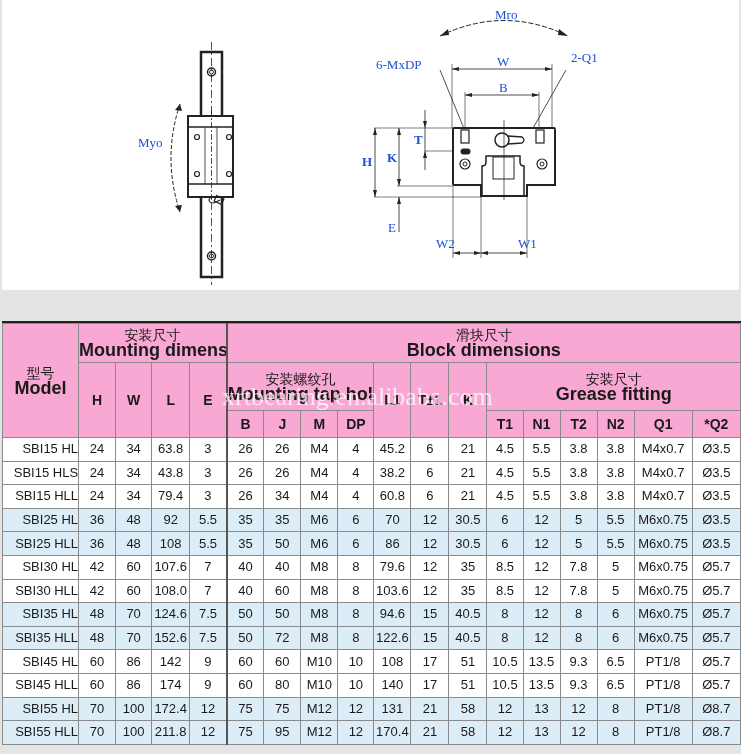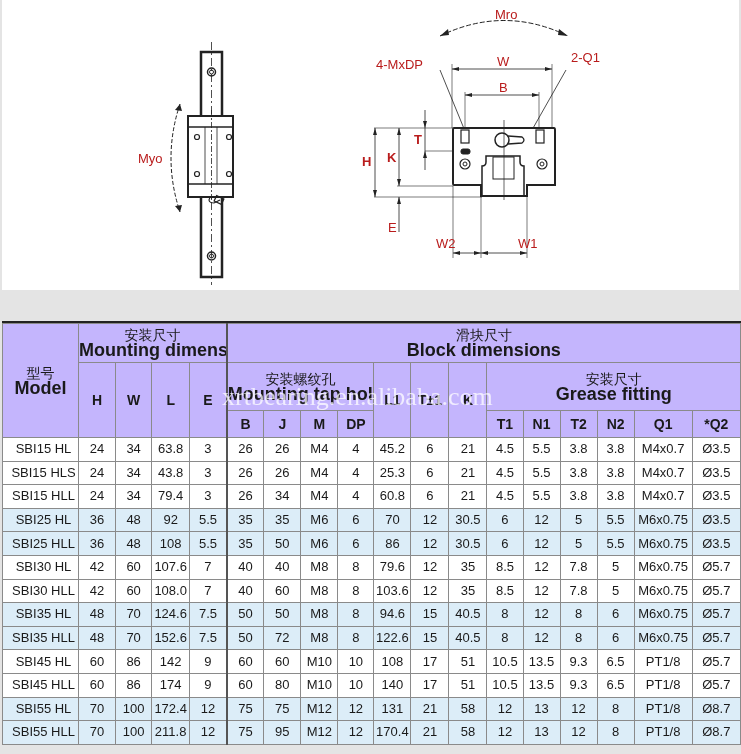--- a/index.html
+++ b/index.html
@@ -1,28 +1,28 @@
 <!DOCTYPE html>
 <html><head>
 <meta charset="utf-8">
 <style>
   html, body { margin:0; padding:0; }
   body { width:741px; height:754px; background:#e4e4e4; overflow:hidden; position:relative; font-family:"Liberation Sans", sans-serif; color:#1a1a1a; }
   .diagram-panel { position:absolute; left:2px; top:0; width:737px; height:290px; background:#fff; }
   .diagram-panel svg { position:absolute; left:0; top:0; }
-  .dlabel { position:absolute; font-family:Liberation Sans, sans-serif; font-size:13px; color:#b91c1c; white-space:nowrap; }
+  .dlabel { position:absolute; font-family:Liberation Serif, serif; font-size:13px; color:#1d4ed8; white-space:nowrap; }
   .topline { position:absolute; left:2px; top:321px; width:739px; height:2px; background:#222; }
   table { border-collapse:collapse; table-layout:fixed; width:739px; position:absolute; left:2px; top:323px; }
   th, td { border:1px solid #8a8a8a; padding:0; text-align:center; vertical-align:middle; overflow:hidden; white-space:nowrap; }
-  th { background:#c4b5fd; font-weight:normal; font-size:14px; color:#1a1a1a; }
+  th { background:#f9a8d4; font-weight:normal; font-size:14px; color:#1a1a1a; }
   th .cn { display:block; font-size:14px; line-height:15px; font-weight:normal; }
   th .en { display:block; font-size:18px; line-height:15px; font-weight:bold; }
   th.sub { font-weight:bold; font-size:14px; }
   td { font-size:13px; height:22.6px; line-height:22px; background:#fff; color:#1a1a1a; }
-  td.model { text-align:center; padding-left:6px; }
+  td.model { text-align:right; padding-left:6px; }
   tr.blue td { background:#dcedf8; }
   .thick-l { border-left:2px solid #555 !important; }
   .watermark { position:absolute; left:222px; top:363px; font-size:26px; color:rgba(255,255,255,0.75); letter-spacing:0px; pointer-events:none; font-family:Liberation Serif, serif;margin-top:19px; }
 </style>
 </head>
 <body>
 
 <div class="diagram-panel">
   <svg width="737" height="290" viewBox="0 0 737 290">
 
@@ -108,23 +108,23 @@
       <line x1="451" y1="186" x2="451" y2="258" stroke-width="0.6"></line>
       <line x1="479" y1="196" x2="479" y2="258" stroke-width="0.6"></line>
       <line x1="525" y1="196" x2="525" y2="258" stroke-width="0.6"></line>
       <line x1="451" y1="253" x2="525" y2="253" stroke-width="0.8"></line>
       <polygon points="451,253 458,251 458,255" fill="#222" stroke="none"></polygon>
       <polygon points="479,253 472,251 472,255" fill="#222" stroke="none"></polygon>
       <polygon points="479,253 486,251 486,255" fill="#222" stroke="none"></polygon>
       <polygon points="525,253 518,251 518,255" fill="#222" stroke="none"></polygon>
     </g>
   </svg>
-  <div class="dlabel" style="left:136px;top:151px;text-align:right;">Myo</div>
+  <div class="dlabel" style="left:136px;top:135px;text-align:right;">Myo</div>
   <div class="dlabel" style="left:493px;top:7px;">Mro</div>
-  <div class="dlabel" style="left:374px;top:57px;">4-MxDP</div>
+  <div class="dlabel" style="left:374px;top:57px;">6-MxDP</div>
   <div class="dlabel" style="left:569px;top:50px;">2-Q1</div>
   <div class="dlabel" style="left:495px;top:54px;">W</div>
   <div class="dlabel" style="left:497px;top:80px;">B</div>
   <div class="dlabel" style="left:412px;top:132px;font-weight:bold;">T</div>
   <div class="dlabel" style="left:360px;top:154px;font-weight:bold;">H</div>
   <div class="dlabel" style="left:385px;top:150px;font-weight:bold;">K</div>
   <div class="dlabel" style="left:386px;top:220px;">E</div>
   <div class="dlabel" style="left:434px;top:236px;">W2</div>
   <div class="dlabel" style="left:516px;top:236px;">W1</div>
 </div>
@@ -221,21 +221,21 @@
       <tr>
         <td class="model">SBI15 HLS</td>
         <td>24</td>
         <td>34</td>
         <td>43.8</td>
         <td>3</td>
         <td class="thick-l">26</td>
         <td>26</td>
         <td>M4</td>
         <td>4</td>
-        <td>25.3</td>
+        <td>38.2</td>
         <td>6</td>
         <td>21</td>
         <td>4.5</td>
         <td>5.5</td>
         <td>3.8</td>
         <td>3.8</td>
         <td>M4x0.7</td>
         <td>Ø3.5</td>
       </tr>
       <tr>

